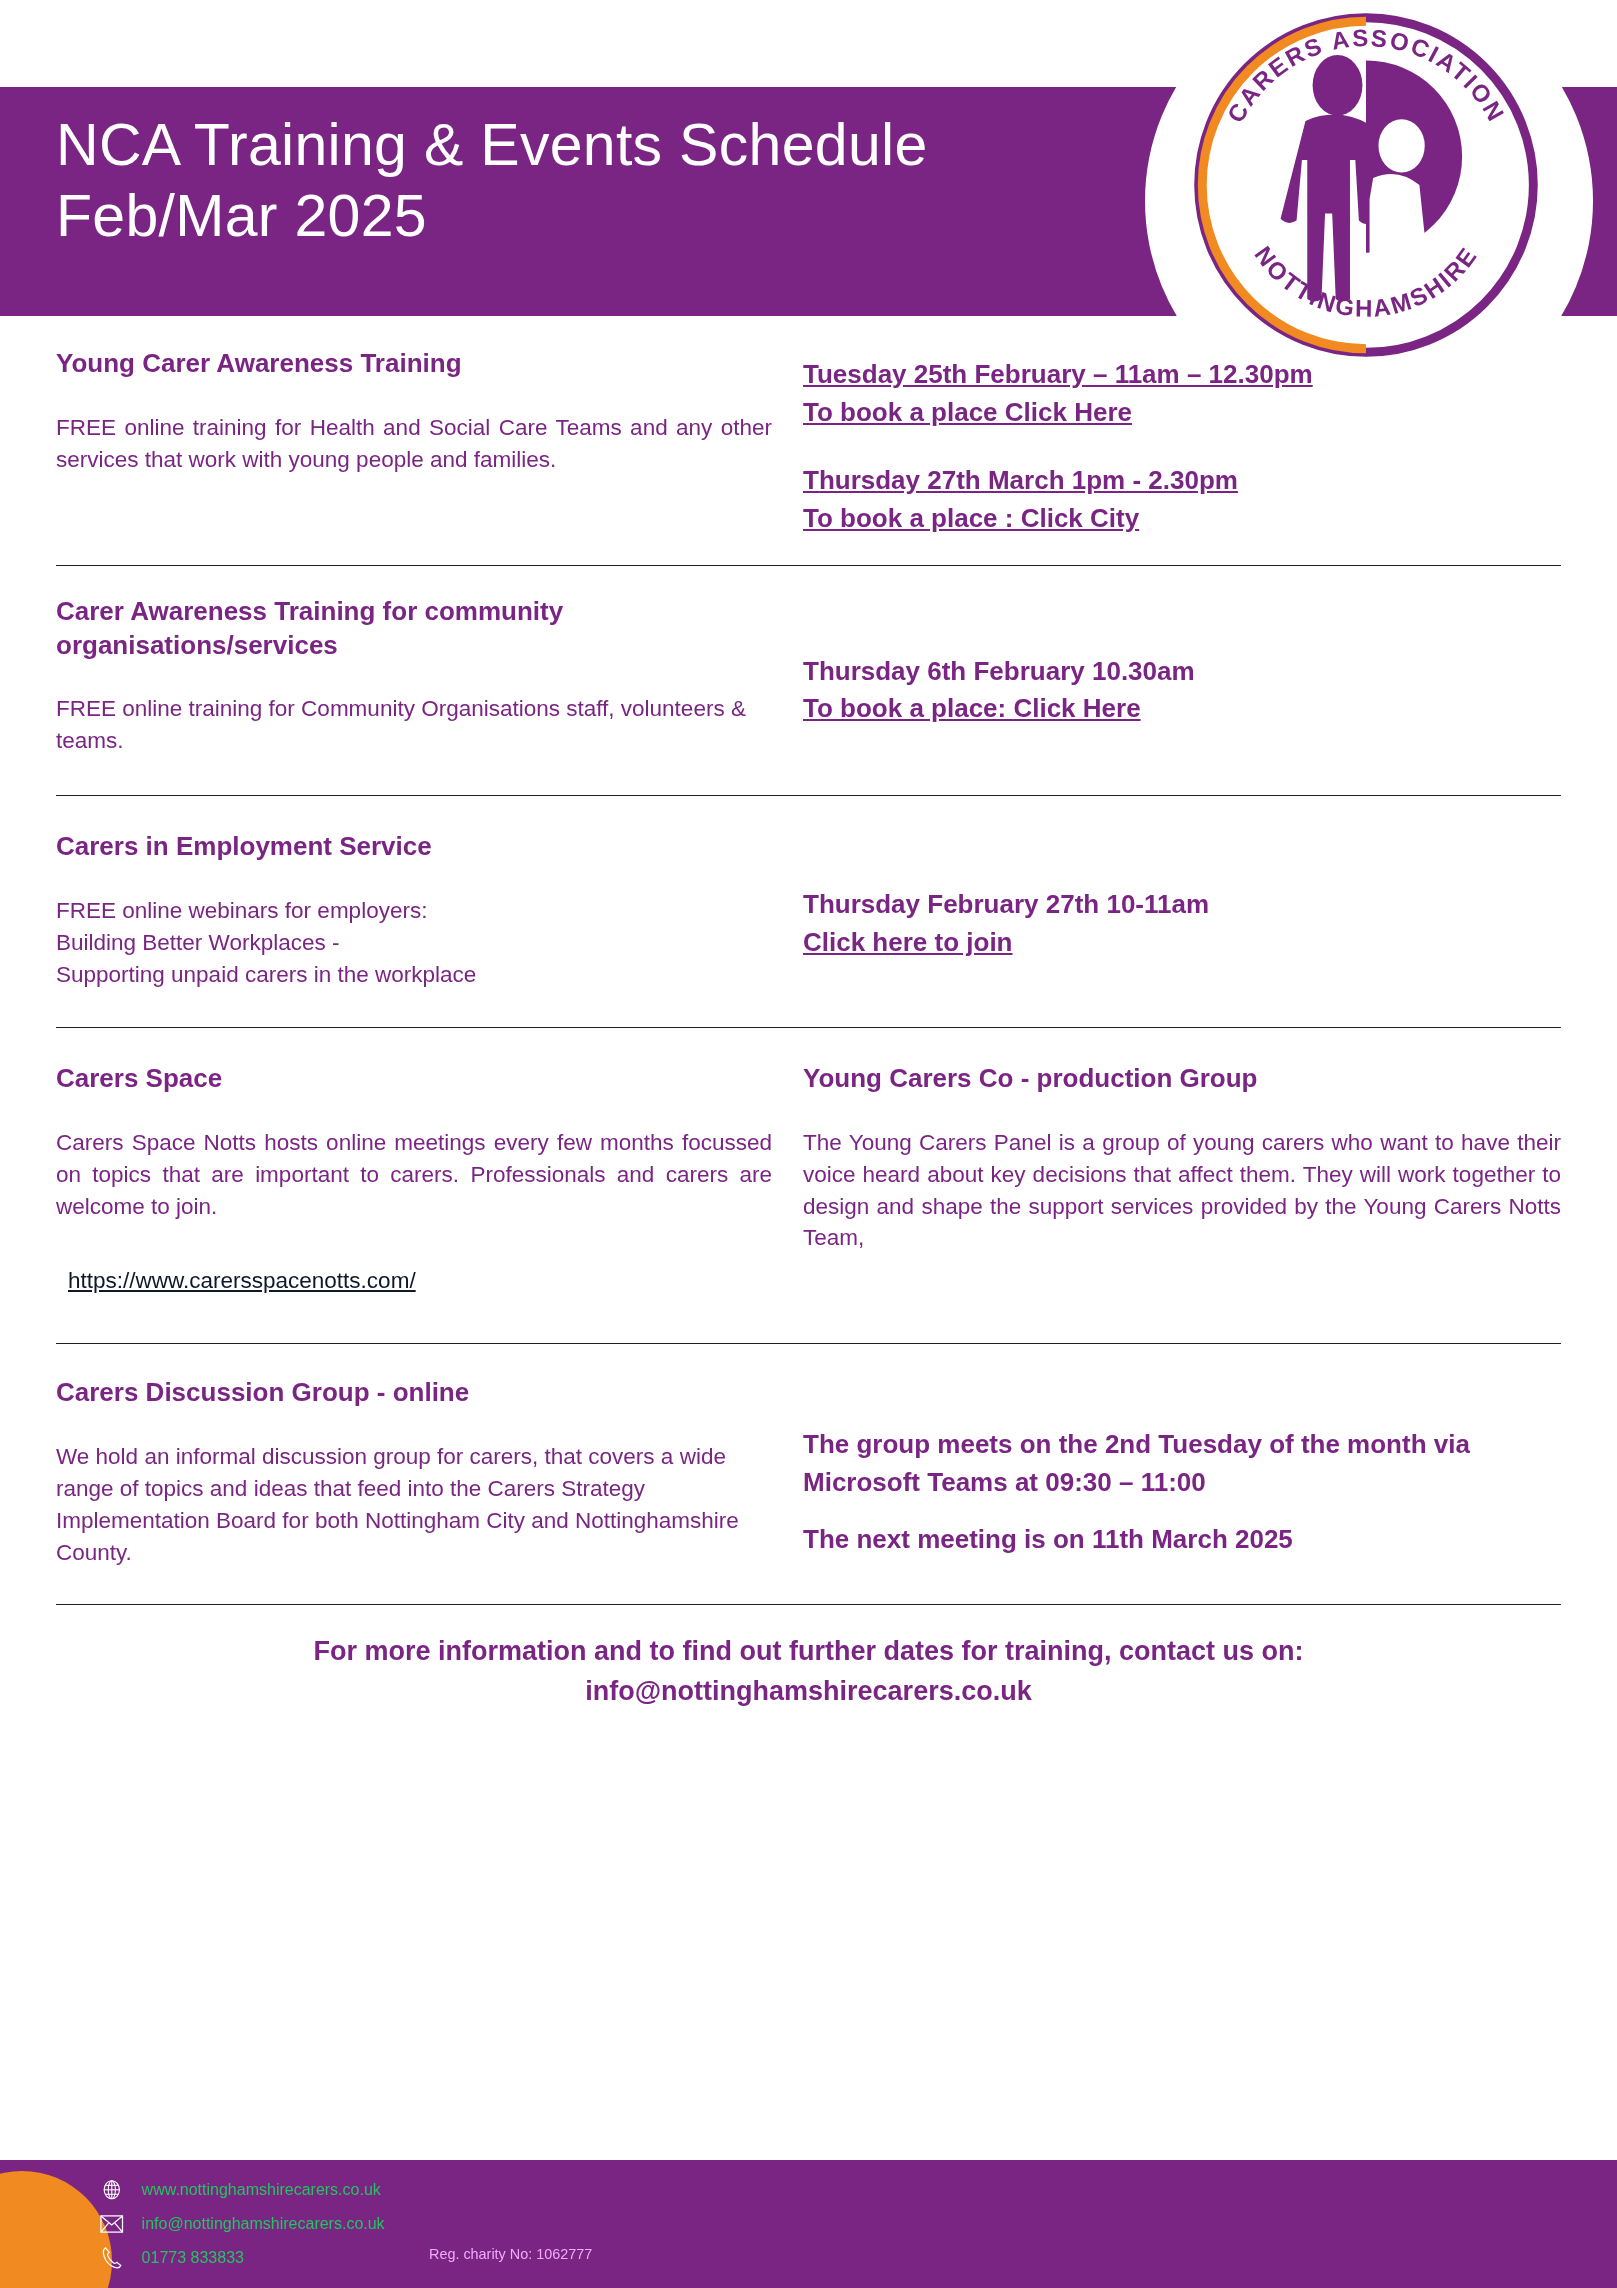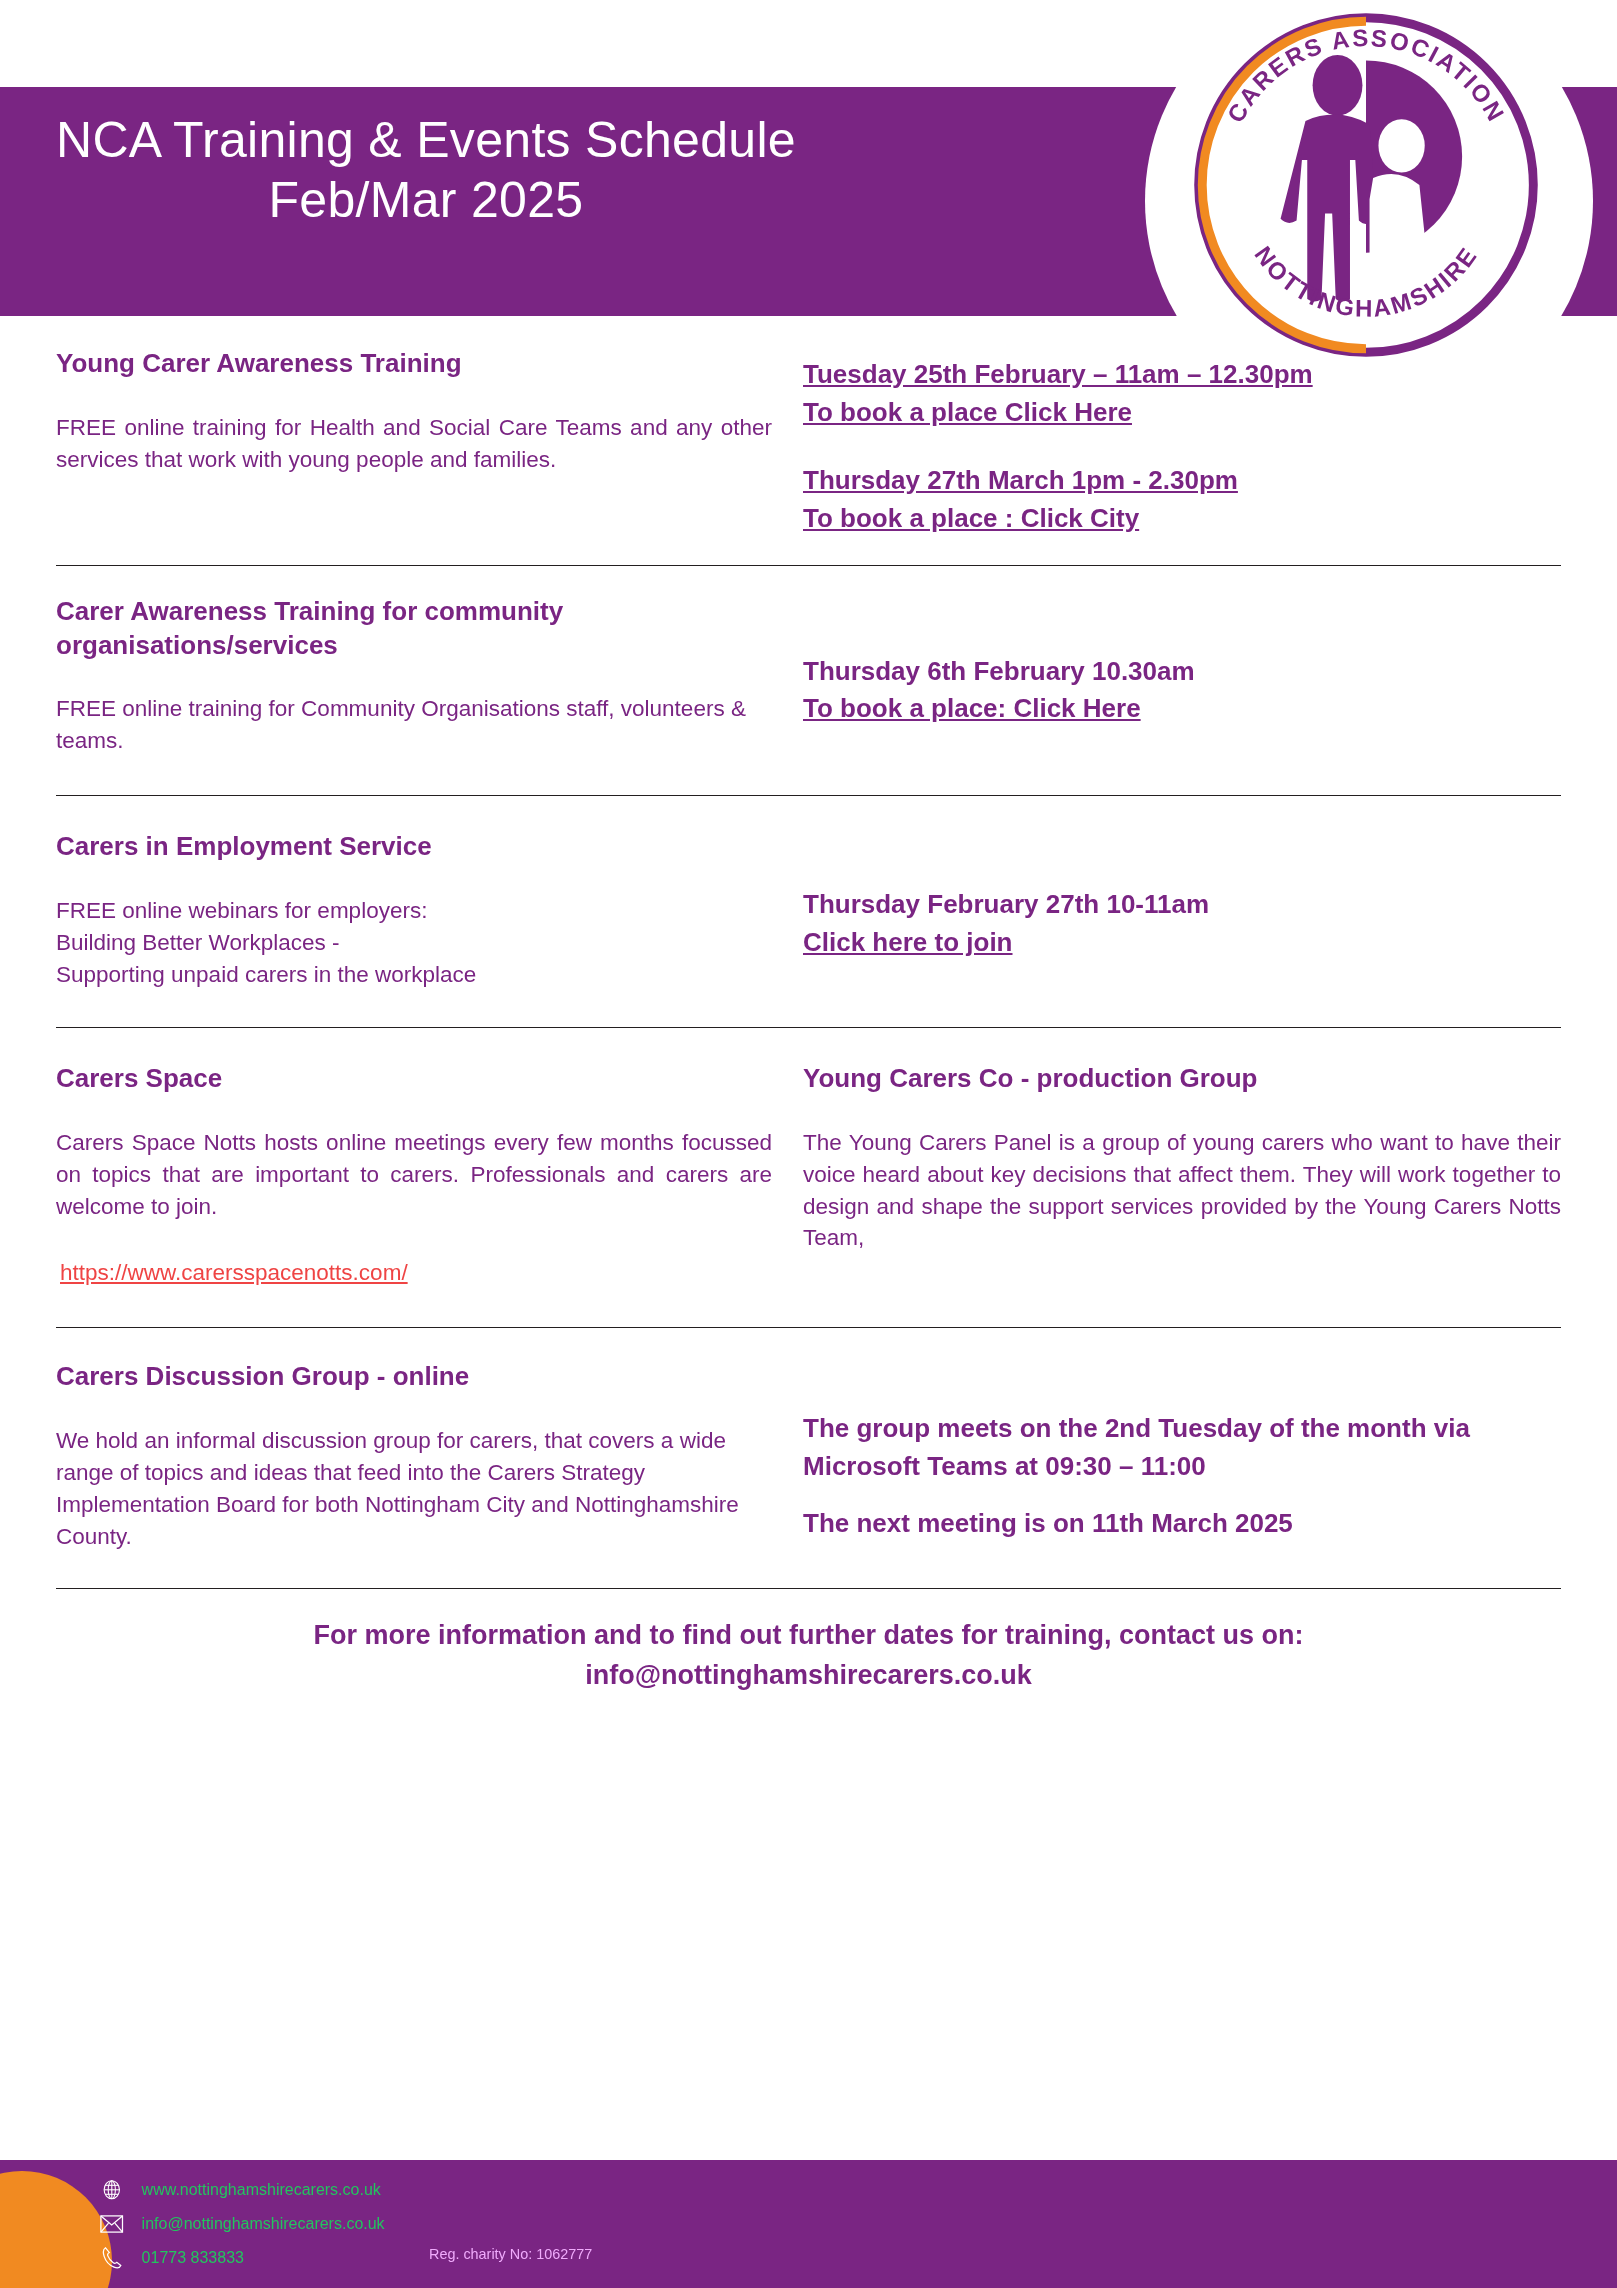--- a/index.html
+++ b/index.html
@@ -26,26 +26,25 @@
     width: 1617px;
     height: 229px;
     background: #7A2583;
     overflow: hidden;
   }
   .header-title {
     position: absolute;
     left: 56px;
     top: 23.4px;
     color: #ffffff;
-    font-size: 50px;
+    font-size: 59px;
     line-height: 1.2;
     font-weight: 400;
     letter-spacing: 0.3px;
     white-space: pre-line;
-    text-align: center;
   }
   
   .header-cutout {
     position: absolute;
     left: 1145px;
     top: -110px;
     width: 448px;
     height: 448px;
     border-radius: 50%;
     background: #ffffff;
@@ -99,25 +98,25 @@
   .sec-body.justify { text-align: justify; }
   .link-line {
     color: #7A2583;
     font-weight: 700;
     font-size: 26px;
     line-height: 1.45;
     margin: 0;
   }
   .link-line.u { text-decoration: underline; }
   .plain-link {
-    color: #ef4444;
+    color: #0f172a;
     font-size: 22.5px;
     line-height: 1.4;
     text-decoration: underline;
-    margin: 4px;
+    margin: 12px;
     font-weight: 400;
   }
   .gap-sm { height: 20px; }
   .gap-md { height: 31px; }
 
   
   .contact-block {
     text-align: center;
     color: #7A2583;
     font-weight: 700;

